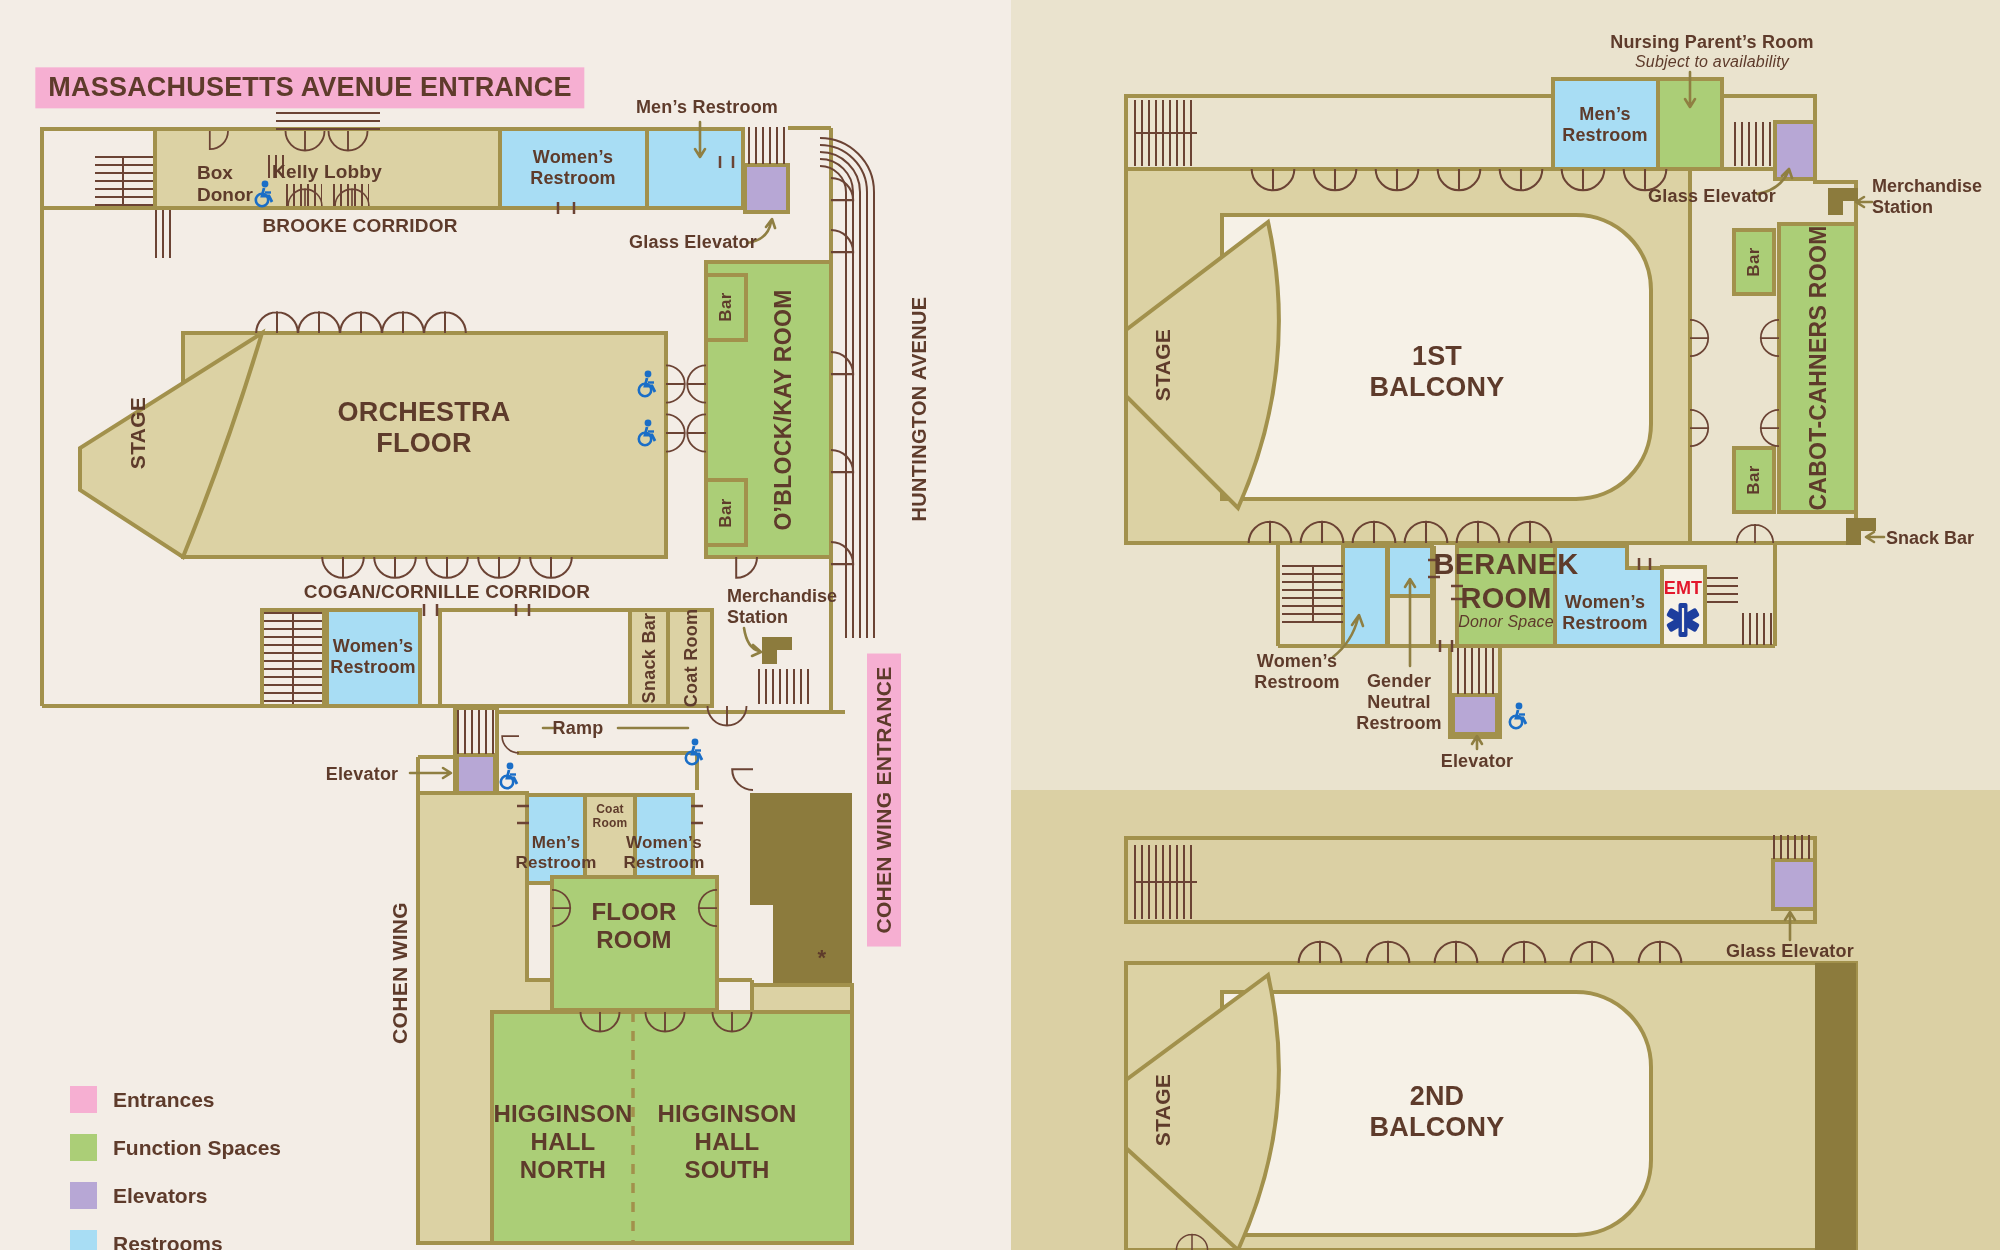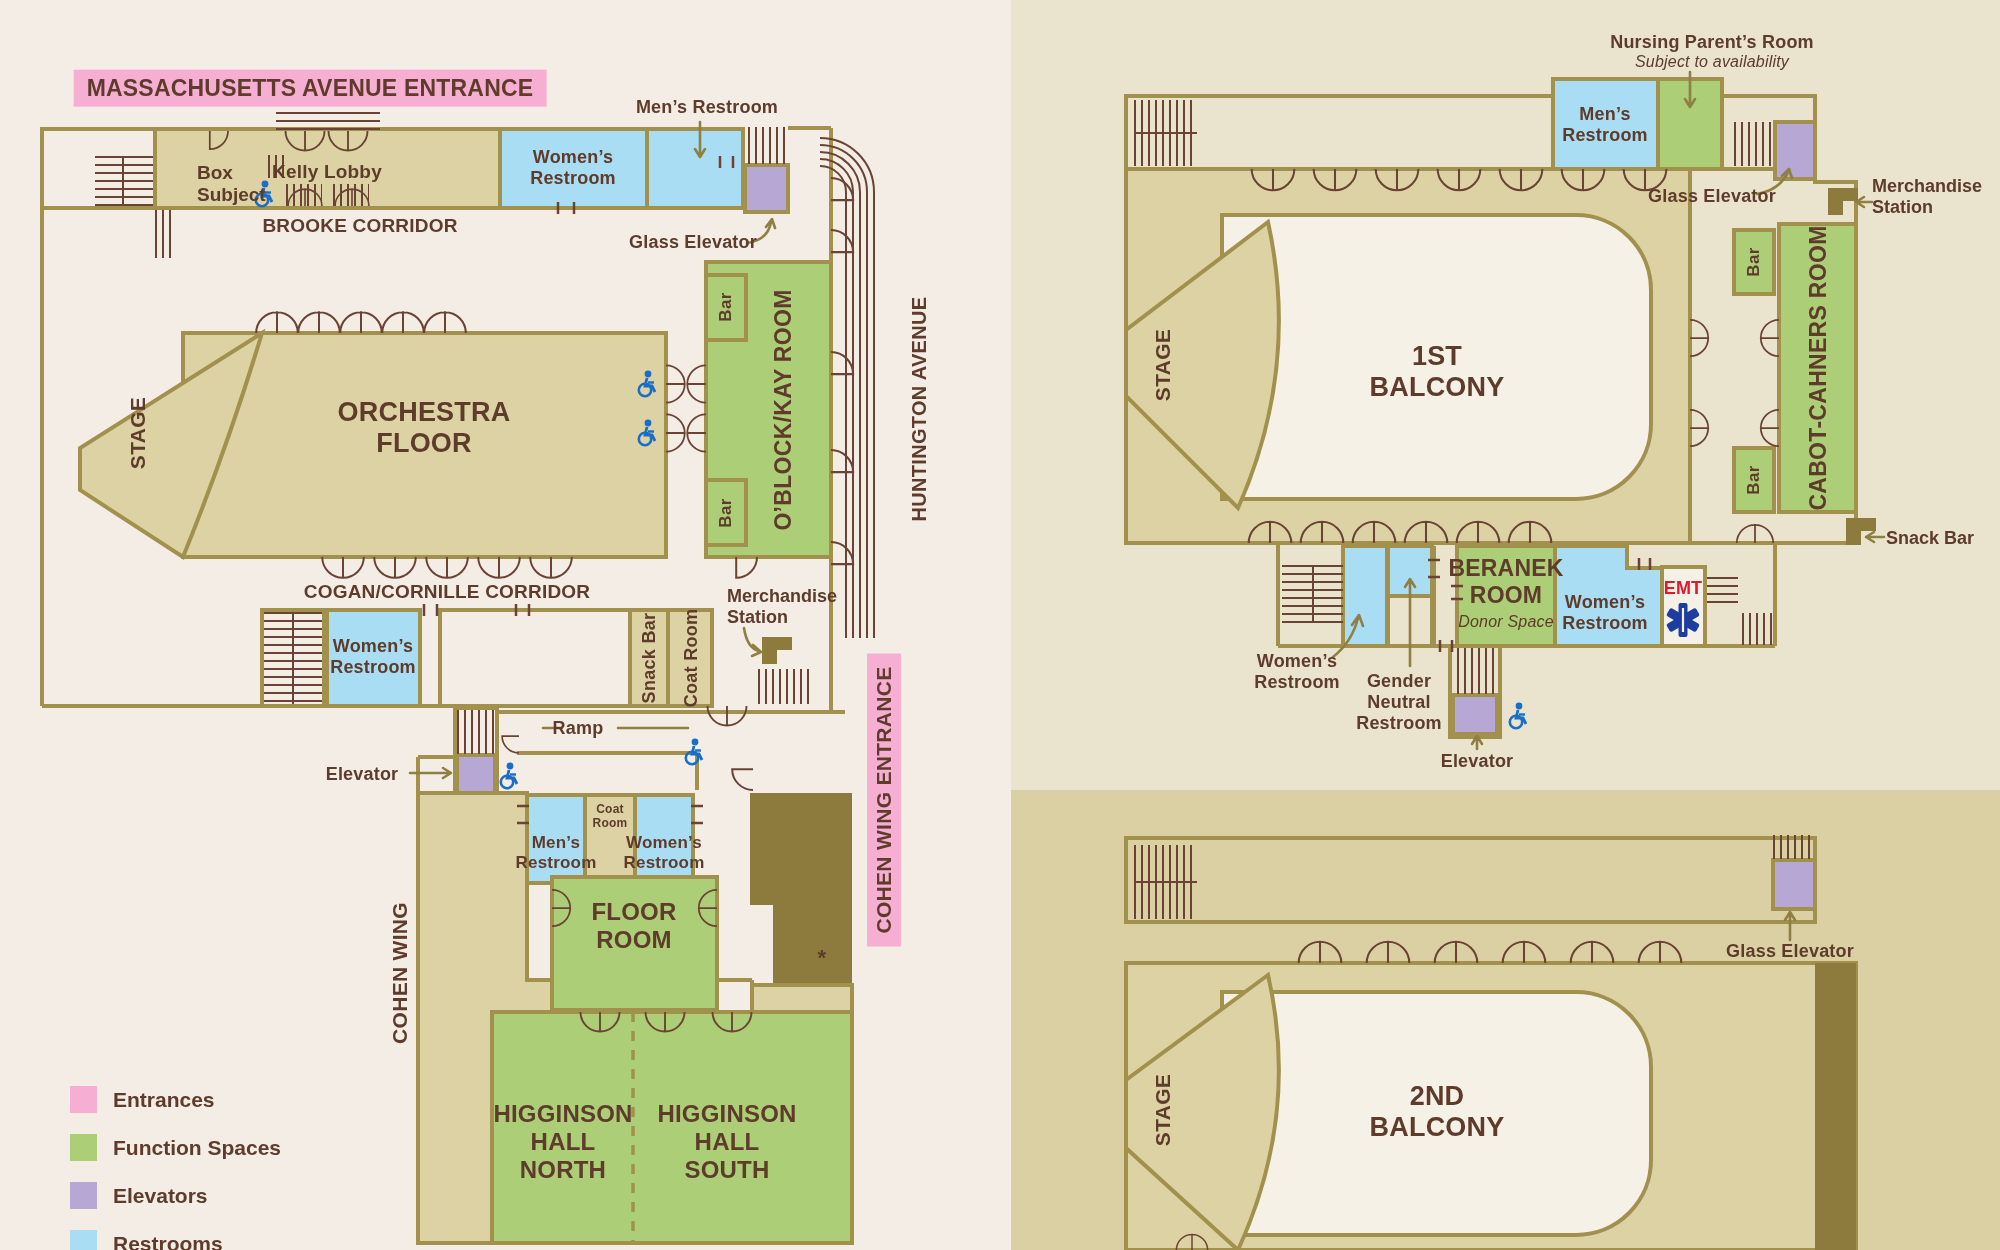--- a/index.html
+++ b/index.html
@@ -262,23 +262,23 @@
 <div class="st-v" style="left:1734px;top:122px;width:39px;height:44px"></div>
 <div class="st-h" style="left:1282px;top:565px;width:61px;height:58px"></div>
 <div class="dv" style="left:1312px;top:565px;width:2px;height:58px"></div>
 <div class="st-v" style="left:1457px;top:648px;width:40px;height:46px"></div>
 <div class="st-h" style="left:1707px;top:577px;width:31px;height:30px"></div>
 <div class="st-v" style="left:1742px;top:613px;width:33px;height:32px"></div>
 <div class="st-v" style="left:1134px;top:845px;width:63px;height:74px"></div>
 <div class="dv" style="left:1134px;top:881px;width:63px;height:2px"></div>
 <div class="st-v" style="left:1773px;top:835px;width:42px;height:24px"></div>
 
-<div class="lbl tag" style="left:310px;top:88px;font-size:23px">MASSACHUSETTS AVENUE ENTRANCE</div>
+<div class="lbl tag" style="left:310px;top:88px;font-size:27px">MASSACHUSETTS AVENUE ENTRANCE</div>
 <div class="tl" style="left:197px;top:162px;font-size:19px">Box
-Subject</div>
+Donor</div>
 <div class="lbl" style="left:327px;top:172px;font-size:19px">Kelly Lobby</div>
 <div class="lbl" style="left:573px;top:168px;font-size:18px">Women’s
 Restroom</div>
 <div class="lbl" style="left:707px;top:107px;font-size:18px">Men’s Restroom</div>
 <div class="lbl" style="left:693px;top:242px;font-size:18px">Glass Elevator</div>
 <div class="lbl" style="left:360px;top:226px;font-size:19px">BROOKE CORRIDOR</div>
 <div class="vlbl" style="left:138px;top:433px;font-size:21px">STAGE</div>
 <div class="lbl" style="left:424px;top:428px;font-size:27px">ORCHESTRA
 FLOOR</div>
 <div class="vlbl" style="left:726px;top:307px;font-size:17px">Bar</div>
@@ -319,21 +319,21 @@
 <div class="lbl" style="left:1712px;top:196px;font-size:18px">Glass Elevator</div>
 <div class="tl" style="left:1872px;top:176px;font-size:18px">Merchandise
 Station</div>
 <div class="vlbl" style="left:1163px;top:365px;font-size:21px">STAGE</div>
 <div class="lbl" style="left:1437px;top:372px;font-size:27px">1ST
 BALCONY</div>
 <div class="vlbl" style="left:1754px;top:262px;font-size:17px">Bar</div>
 <div class="vlbl" style="left:1754px;top:480px;font-size:17px">Bar</div>
 <div class="vlbl" style="left:1818px;top:368px;font-size:23px">CABOT-CAHNERS ROOM</div>
 <div class="tl" style="left:1886px;top:528px;font-size:18px">Snack Bar</div>
-<div class="lbl" style="left:1506px;top:582px;font-size:23px">BERANEK
+<div class="lbl" style="left:1506px;top:582px;font-size:29px">BERANEK
 ROOM</div>
 <div class="lbl it" style="left:1506px;top:622px;font-size:16px">Donor Space</div>
 <div class="lbl" style="left:1605px;top:613px;font-size:18px">Women’s
 Restroom</div>
 <div class="lbl red" style="left:1683px;top:588px;font-size:18px">EMT</div>
 <div class="lbl" style="left:1297px;top:672px;font-size:18px">Women’s
 Restroom</div>
 <div class="lbl" style="left:1399px;top:702px;font-size:18px">Gender
 Neutral
 Restroom</div>

